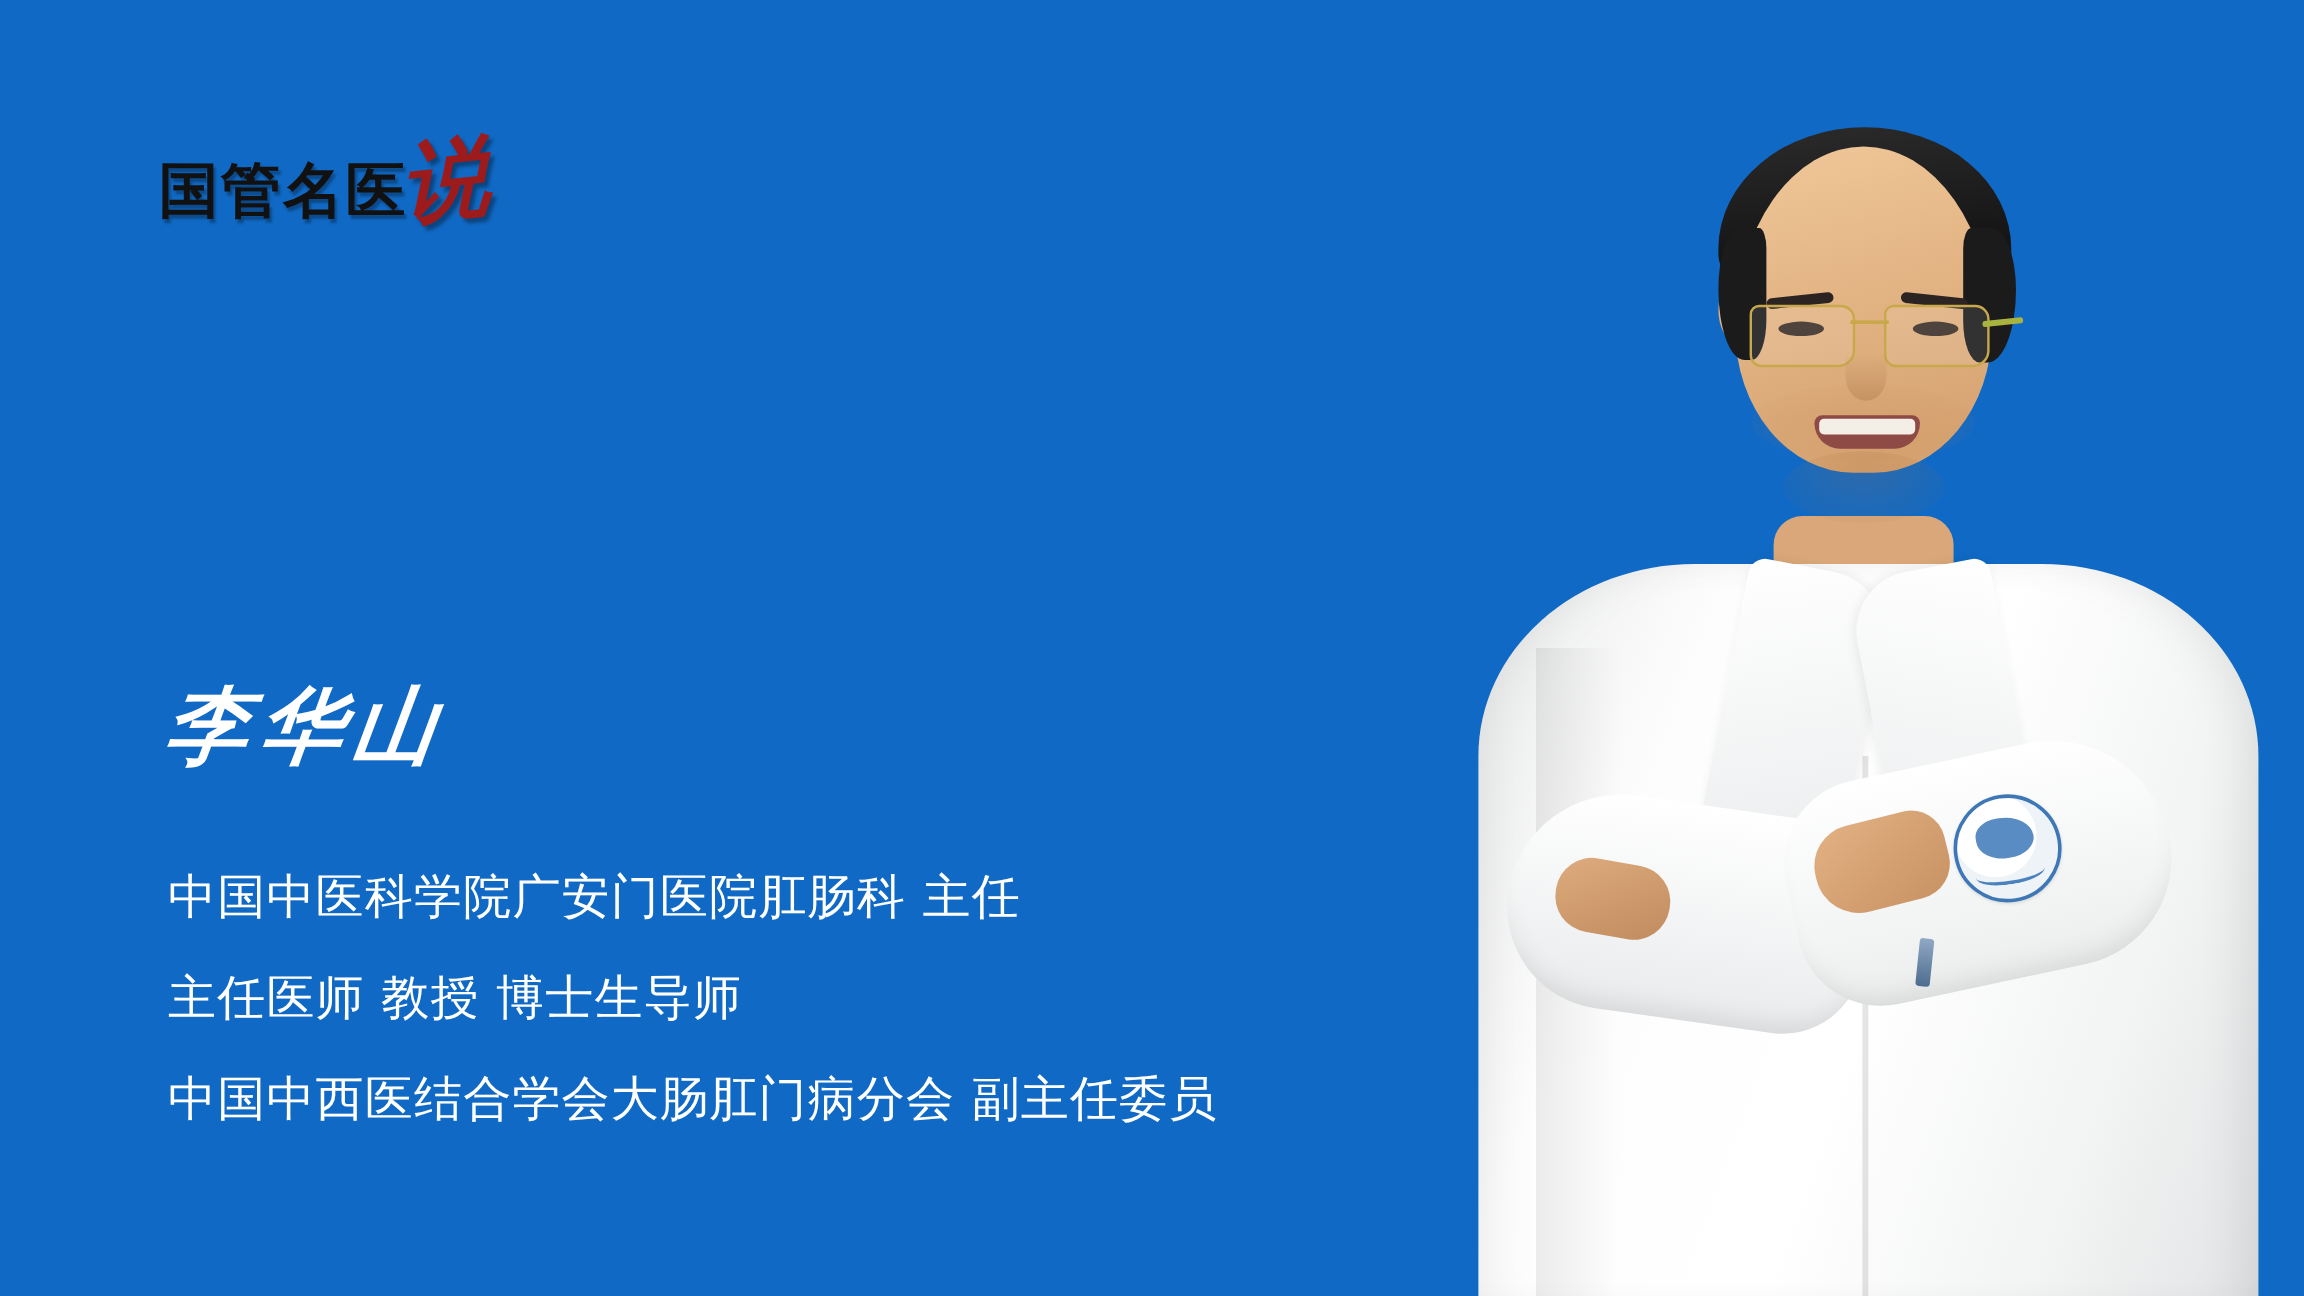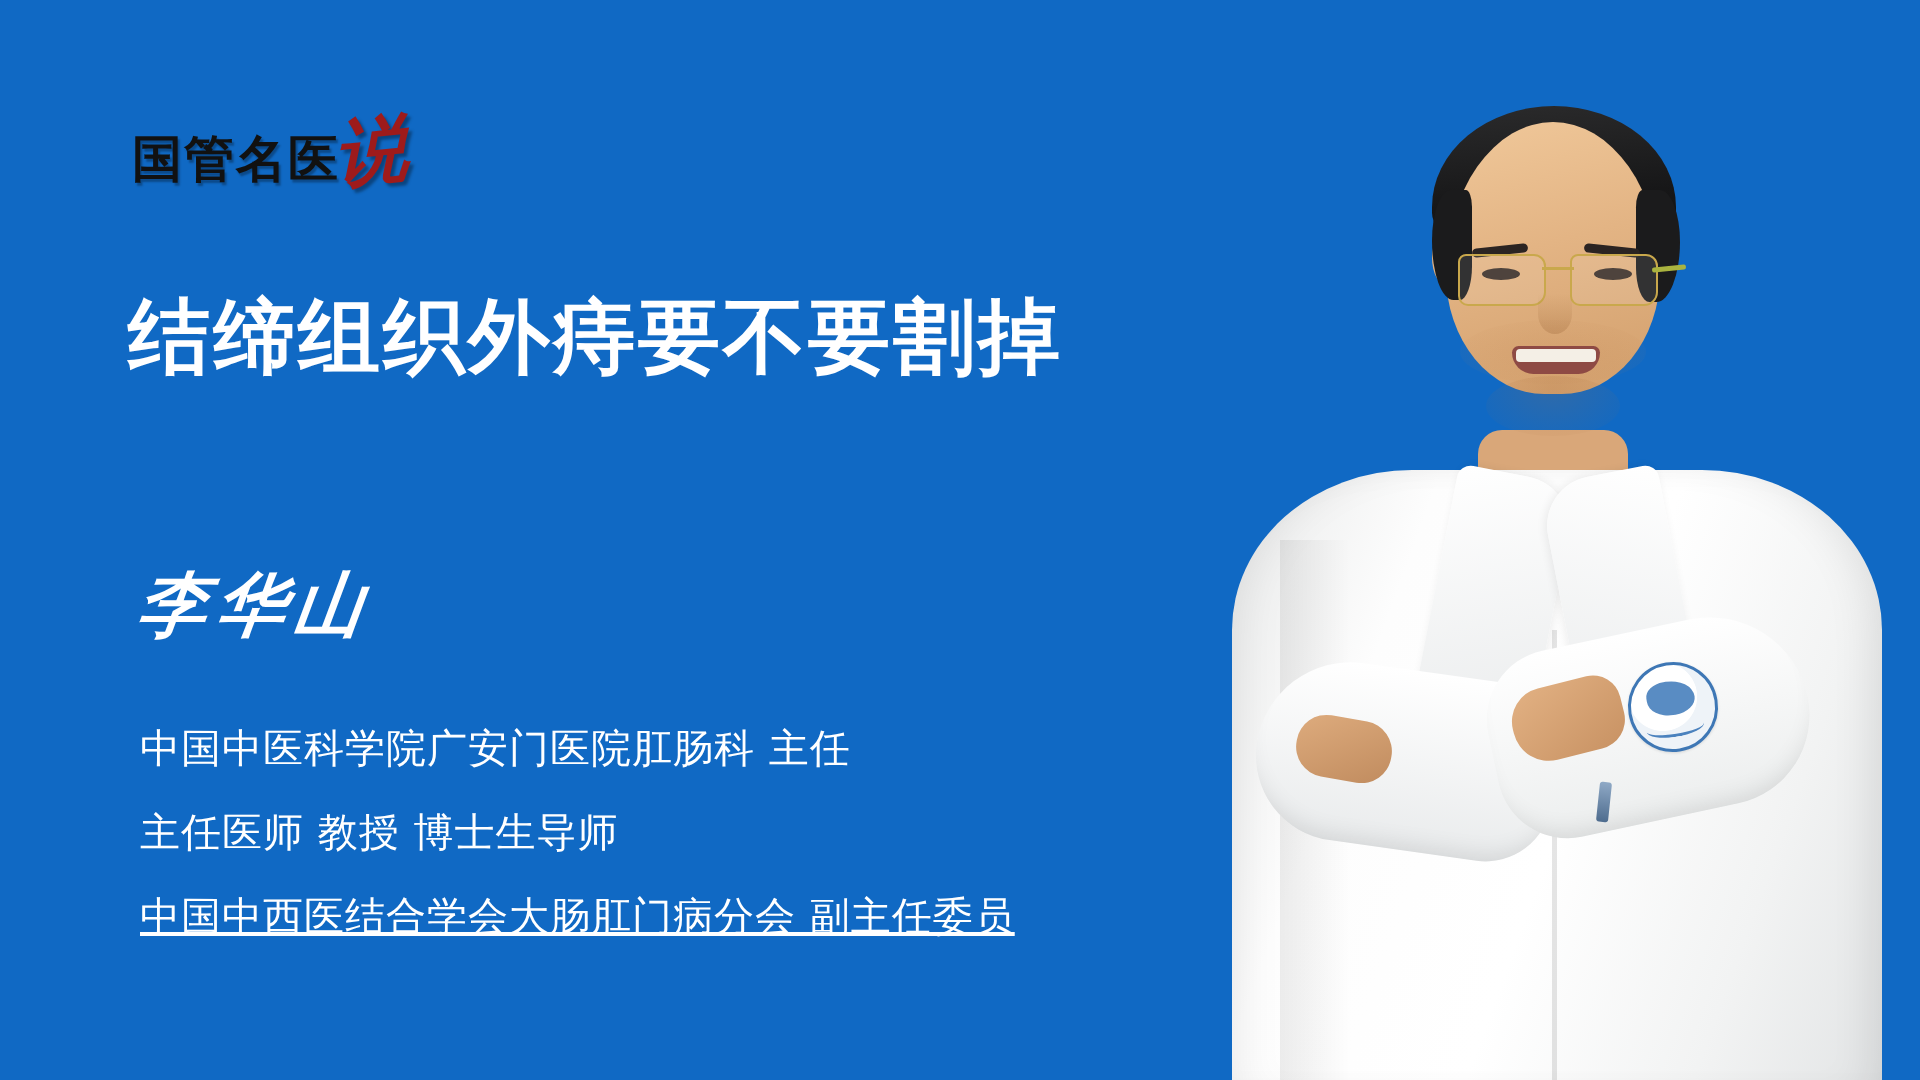--- a/index.html
+++ b/index.html
@@ -90,21 +90,21 @@
   #credentials .cred-line {
     color: #FFFFFF;
     font-family: "DejaVu Sans", sans-serif;
     font-size: 40px;
     font-weight: 400;
     line-height: 1.0;
     letter-spacing: 1px;
     margin-bottom: 44px;
     white-space: nowrap;
   }
-  #credentials .cred-line:last-child { margin-bottom: 14px; text-decoration: underline; }
+  #credentials .cred-line:last-child { margin-bottom: 14px; }
 
   
   #portrait {
     position: absolute;
     right: 0;
     bottom: 0;
     width: 760px;
     height: 1010px;
   }
   .pt-neck {
@@ -364,21 +364,20 @@
 </head>
 <body>
 
 <div id="stage" style="background: rgb(16, 105, 196);">
 
   <div id="brand">
     <span class="brand-main" style="color: rgb(17, 17, 17);">国管名医</span>
     <span class="brand-accent" style="color: rgb(158, 27, 27);">说</span>
   </div>
 
-  <h1 id="title">结缔组织外痔要不要割掉</h1>
 
   <div id="doctor-name">李华山</div>
 
   <div id="credentials">
     <div class="cred-line">中国中医科学院广安门医院肛肠科  主任</div>
     <div class="cred-line">主任医师  教授  博士生导师</div>
     <div class="cred-line">中国中西医结合学会大肠肛门病分会  副主任委员</div>
   </div>
 
   <div id="portrait">

